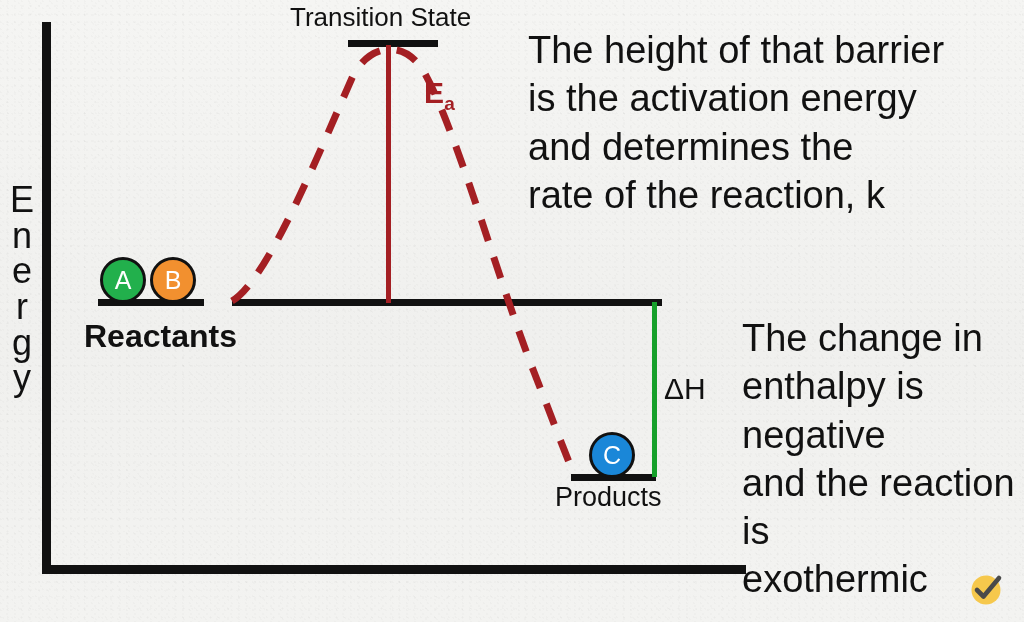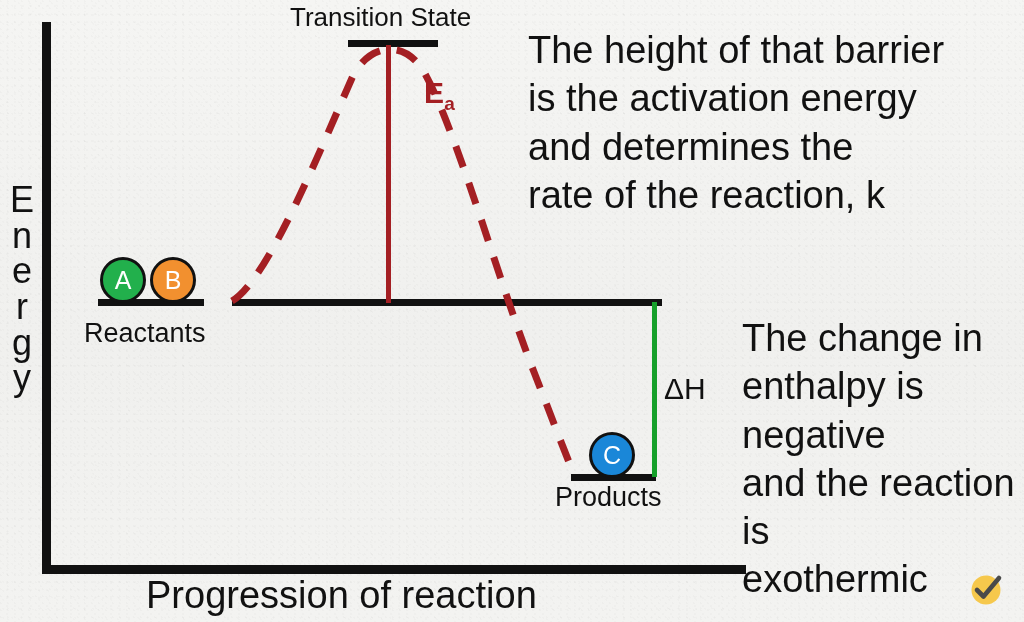--- a/index.html
+++ b/index.html
@@ -129,21 +129,22 @@
   
   .plain-label {
     position: absolute;
     color: #111111;
     line-height: 1;
     white-space: nowrap;
   }
   #label-reactants {
     left: 84px;
     top: 320px;
-    font-size: 27px;
+    font-size: 32px;
+    font-weight: bold;
   }
   #label-products {
     left: 555px;
     top: 484px;
     font-size: 27px;
   }
   #label-transition-state {
     left: 290px;
     top: 4px;
     font-size: 26px;
@@ -198,21 +199,20 @@
 
   <div id="label-y-axis">
     <span>E</span>
     <span>n</span>
     <span>e</span>
     <span>r</span>
     <span>g</span>
     <span>y</span>
   </div>
 
-  <div class="plain-label" id="label-x-axis">Progression of reaction</div>
 
   <div class="level-line" id="reactant-short-line"></div>
   <div class="level-line" id="reactant-long-line"></div>
   <div class="level-line" id="ts-line"></div>
   <div class="level-line" id="product-line"></div>
 
   <svg id="reaction-curve" viewBox="0 0 1024 622" xmlns="http://www.w3.org/2000/svg">
     <path d="M 232 301 C 268 280, 320 150, 352 78 C 368 44, 404 38, 424 72 C 456 128, 500 286, 534 372 C 552 418, 566 456, 574 474" fill="none" stroke="#a41f23" stroke-width="7" stroke-dasharray="22 17" stroke-linecap="butt"></path>
   </svg>
 

